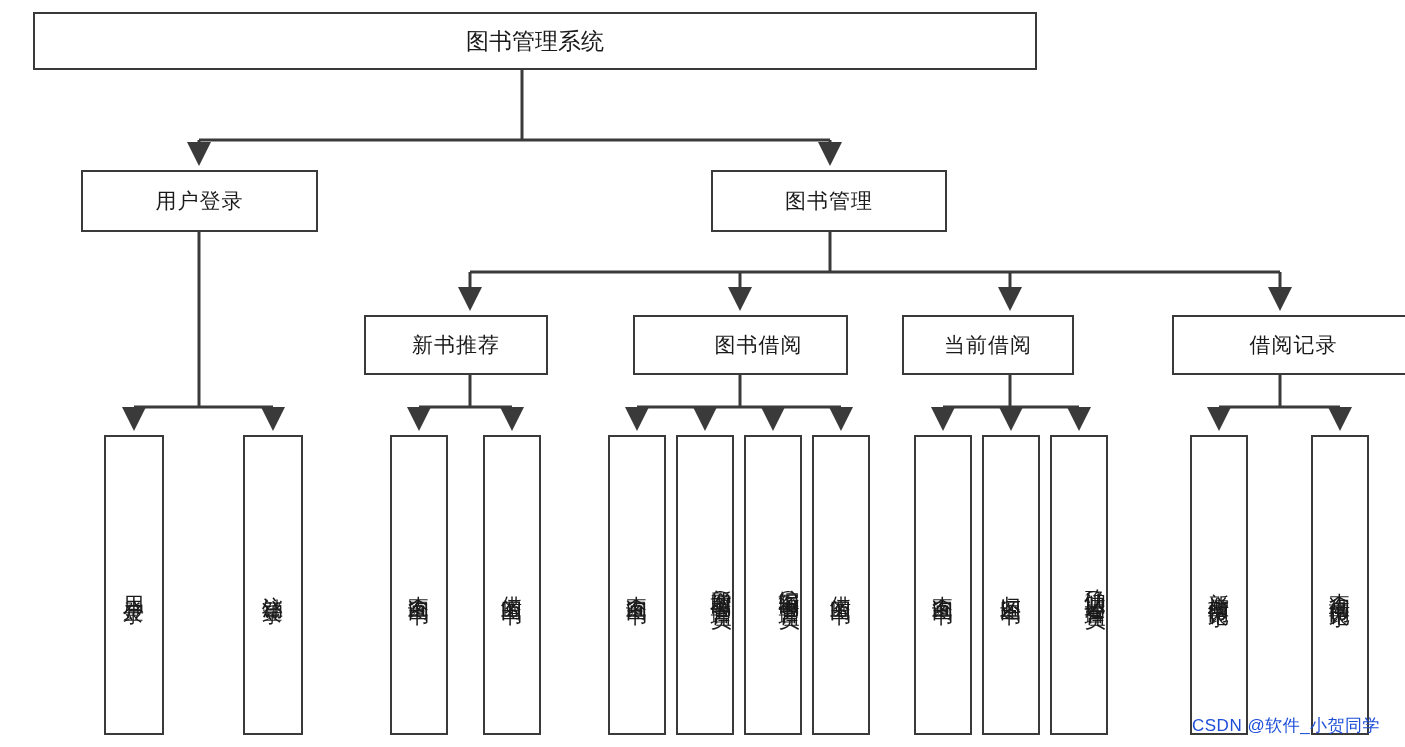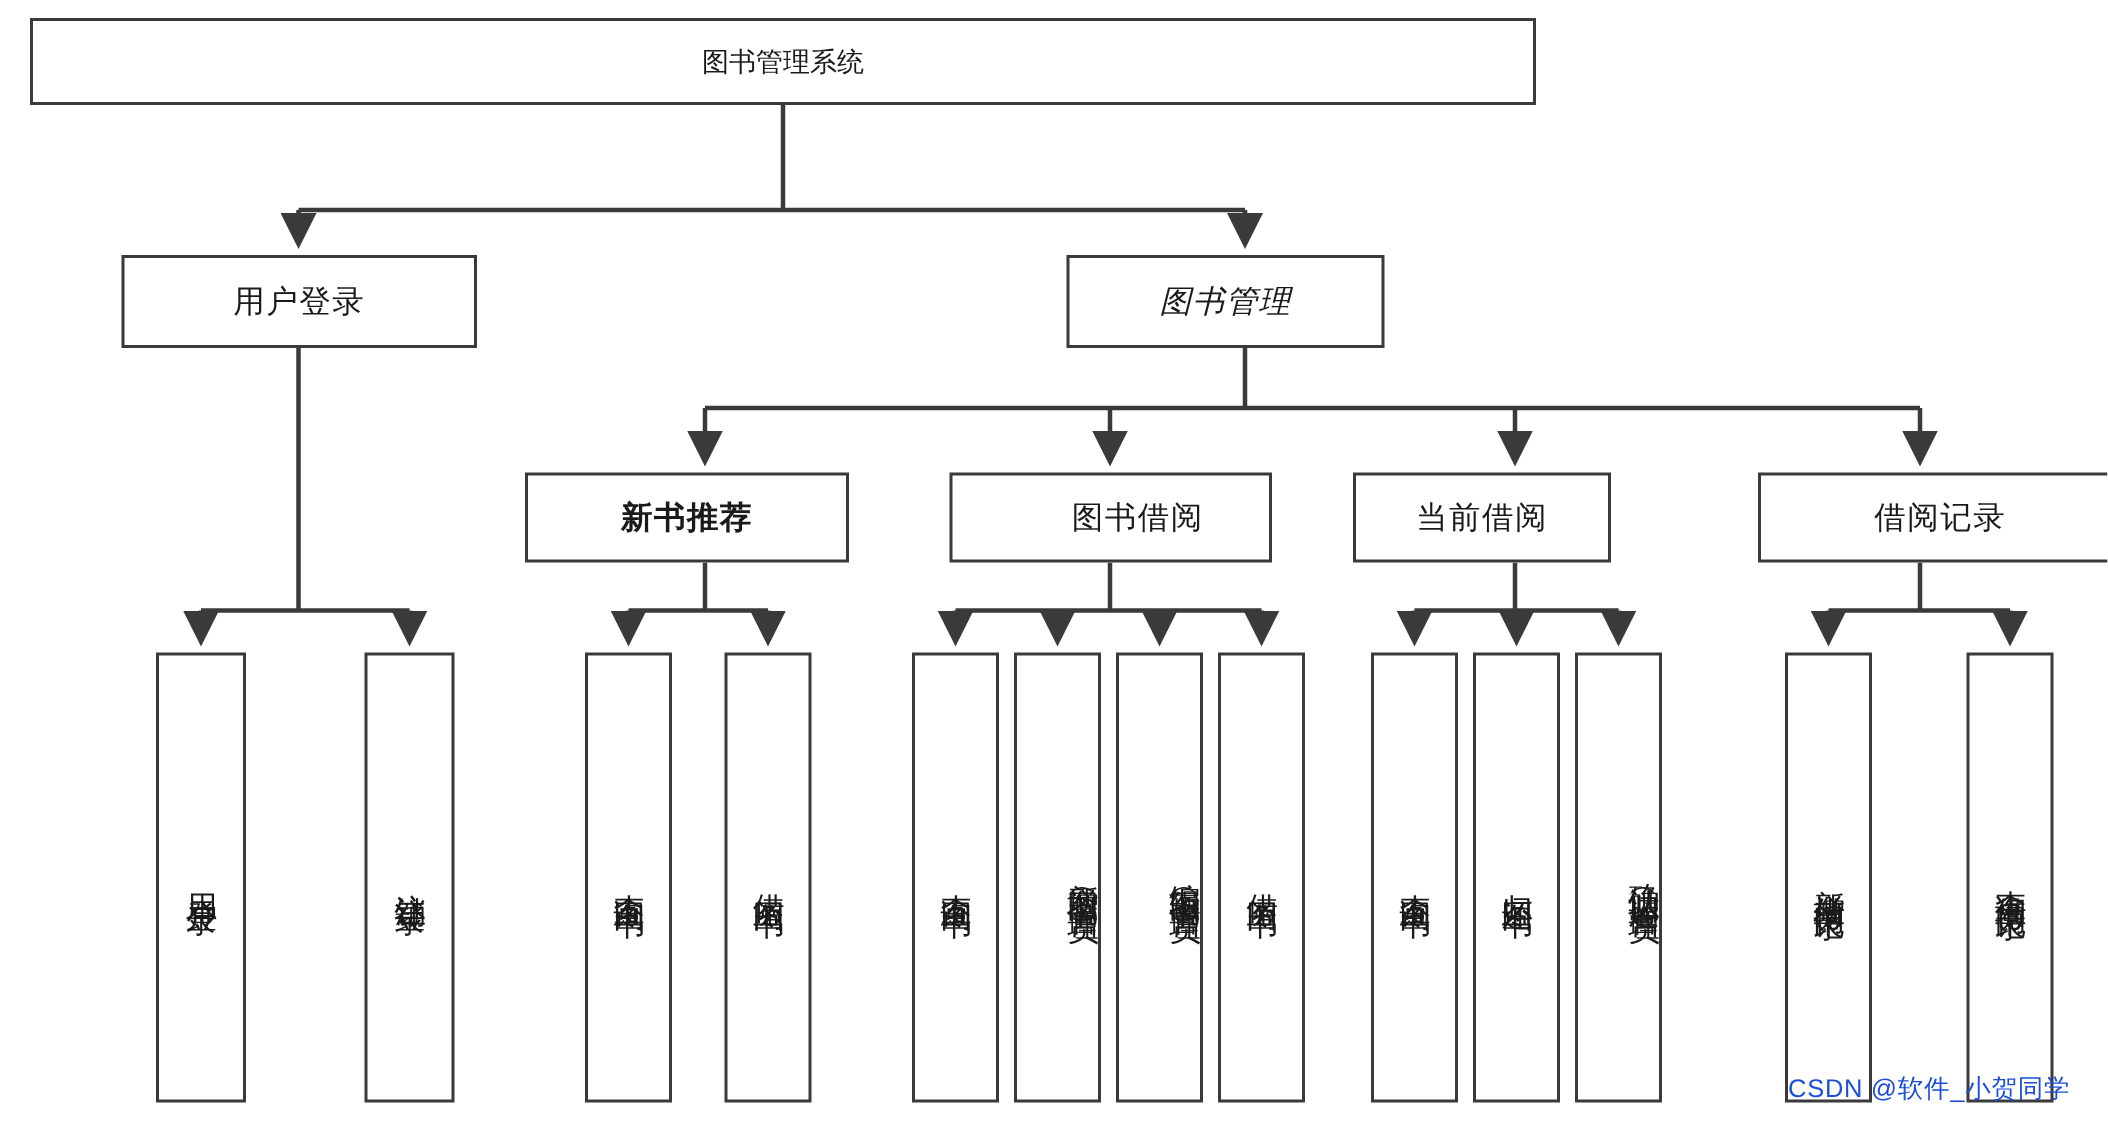--- a/index.html
+++ b/index.html
@@ -33,21 +33,22 @@
     display: flex;
     align-items: center;
     justify-content: center;
     color: #1a1a1a;
   }
   .node.h {
     font-size: 21px;
     letter-spacing: 1px;
   }
   .node.root {
-    font-size: 18px;
+    font-size: 23px;
+    margin-left: 13px;
   }
   .node.v {
     writing-mode: vertical-rl;
     text-orientation: upright;
     font-size: 21px;
     letter-spacing: 3px;
     padding: 6px 0;
     line-height: 1;
   }
   .node.v .vtext {
@@ -119,25 +120,25 @@
     </g>
   </svg>
 
   <div class="node root" style="left:20px; top:12px; width:1004px; height:58px;">
     <span>图书管理系统</span>
   </div>
 
   <div class="node h" style="left:81px; top:170px; width:237px; height:62px;">
     <span>用户登录</span>
   </div>
-  <div class="node h" style="left:711px; top:170px; width:212px; height:62px;font-style:italic;">
+  <div class="node h" style="left:711px; top:170px; width:236px; height:62px;">
     <span>图书管理</span>
   </div>
 
-  <div class="node h" style="left:350px; top:315px; width:216px; height:60px;font-weight:bold;">
+  <div class="node h" style="left:364px; top:315px; width:184px; height:60px;">
     <span>新书推荐</span>
   </div>
   <div class="node h" style="left:633px; top:315px; width:215px; height:60px;padding-left:36px;">
     <span>图书借阅</span>
   </div>
   <div class="node h" style="left:902px; top:315px; width:172px; height:60px;">
     <span>当前借阅</span>
   </div>
   <div class="node h" style="left:1172px; top:315px; width:243px; height:60px;">
     <span>借阅记录</span>

